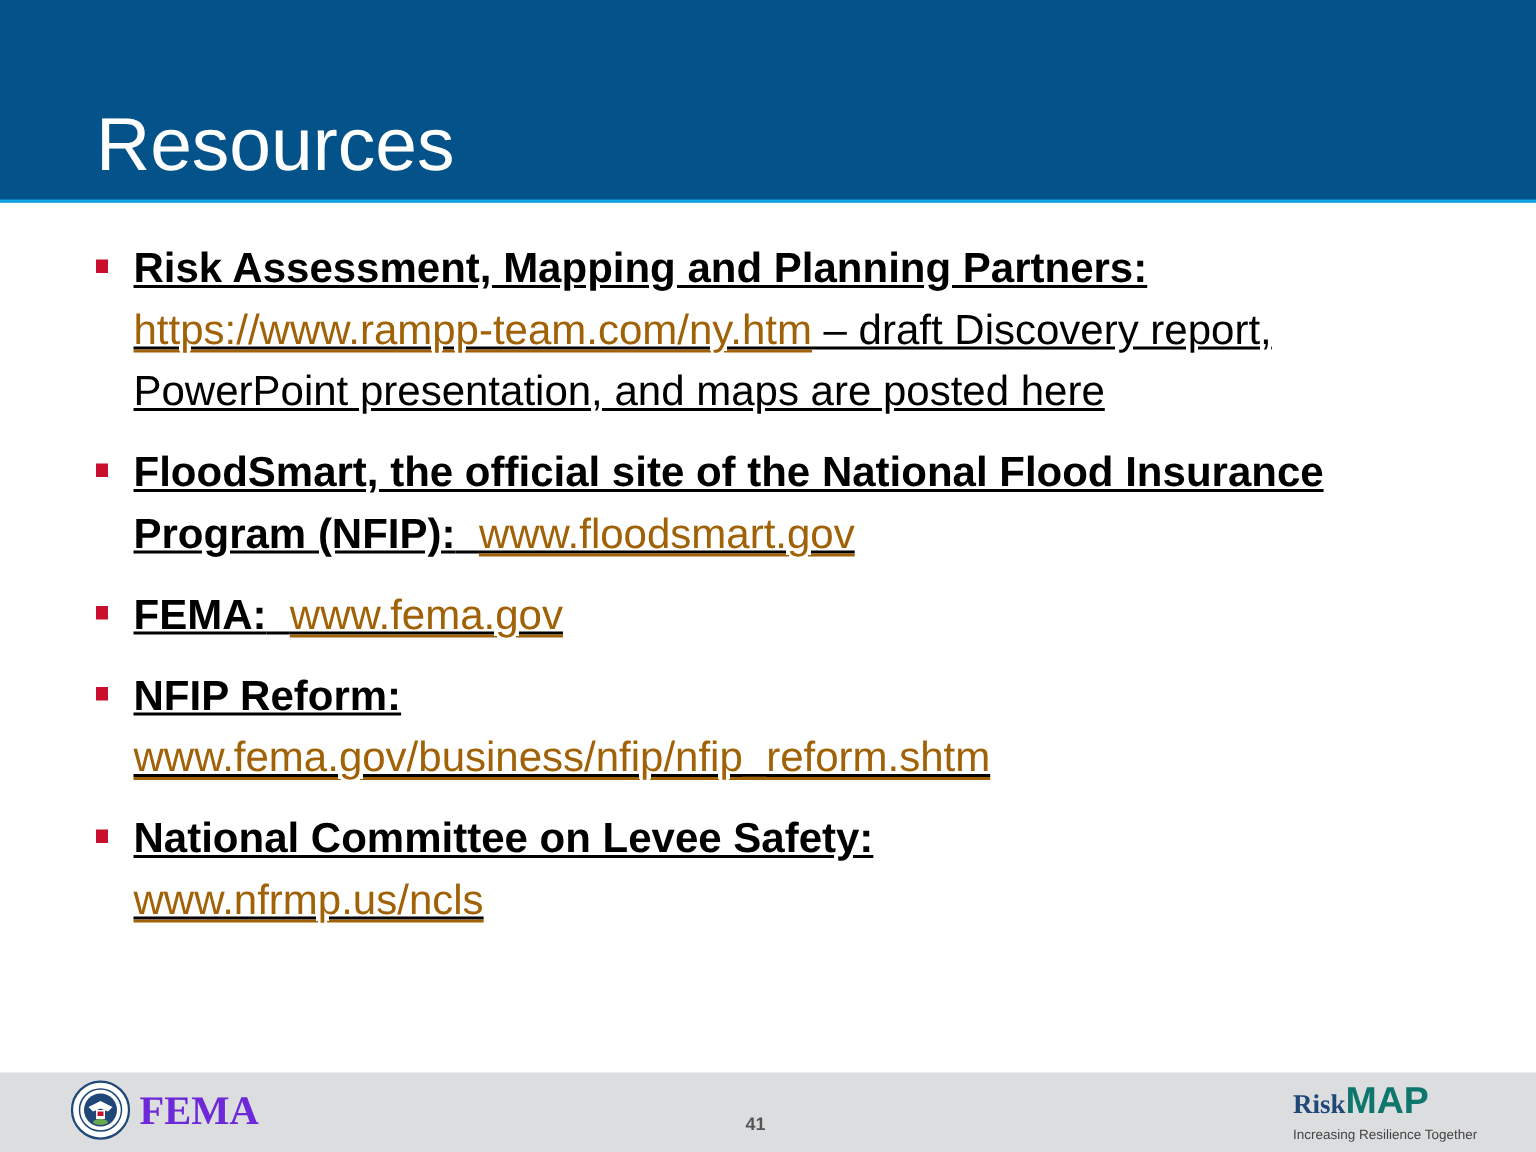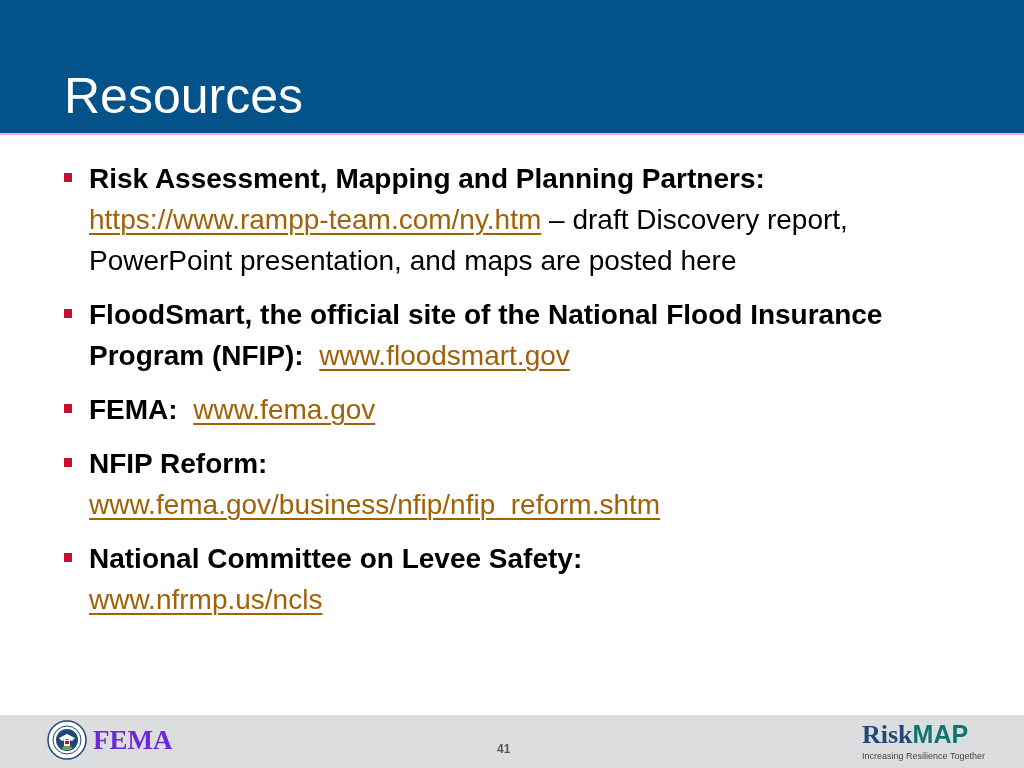--- a/index.html
+++ b/index.html
@@ -16,39 +16,40 @@
       width: 1024px;
       height: 768px;
       background: #ffffff;
     }
     .title-bar {
       position: absolute;
       left: 0; top: 0;
       width: 1024px;
       height: 135px;
       background: #03538a;
-      border-bottom: 2px solid #f9a8d4;
+      border-bottom: 2px solid #0ea5e9;
       box-sizing: border-box;
     }
     .title {
       position: absolute;
       left: 64px;
       top: 66px;
       margin: 0;
       font-family: "Liberation Sans", sans-serif;
       font-weight: normal;
       font-size: 50px;
       line-height: 60px;
       color: #ffffff;
     }
     .content {
       position: absolute;
       left: 62px;
       top: 158px;
       width: 900px;
+      text-decoration: underline;
     }
     .bullet-list {
       list-style: none;
       margin: 0;
       padding: 0;
     }
     .bullet {
       position: relative;
       padding-left: 27px;
       font-size: 28px;
@@ -116,21 +117,21 @@
       width: 115px;
     }
     .riskmap-word {
       display: block;
       line-height: 26px;
       white-space: nowrap;
     }
     .risk-part {
       font-family: "Liberation Serif", serif;
       font-weight: bold;
-      font-size: 26px;
+      font-size: 18px;
       color: #1f4878;
     }
     .map-part {
       font-family: "Liberation Sans", sans-serif;
       font-weight: bold;
       font-size: 25px;
       color: #0f766e;
     }
     .riskmap-tagline {
       display: block;

